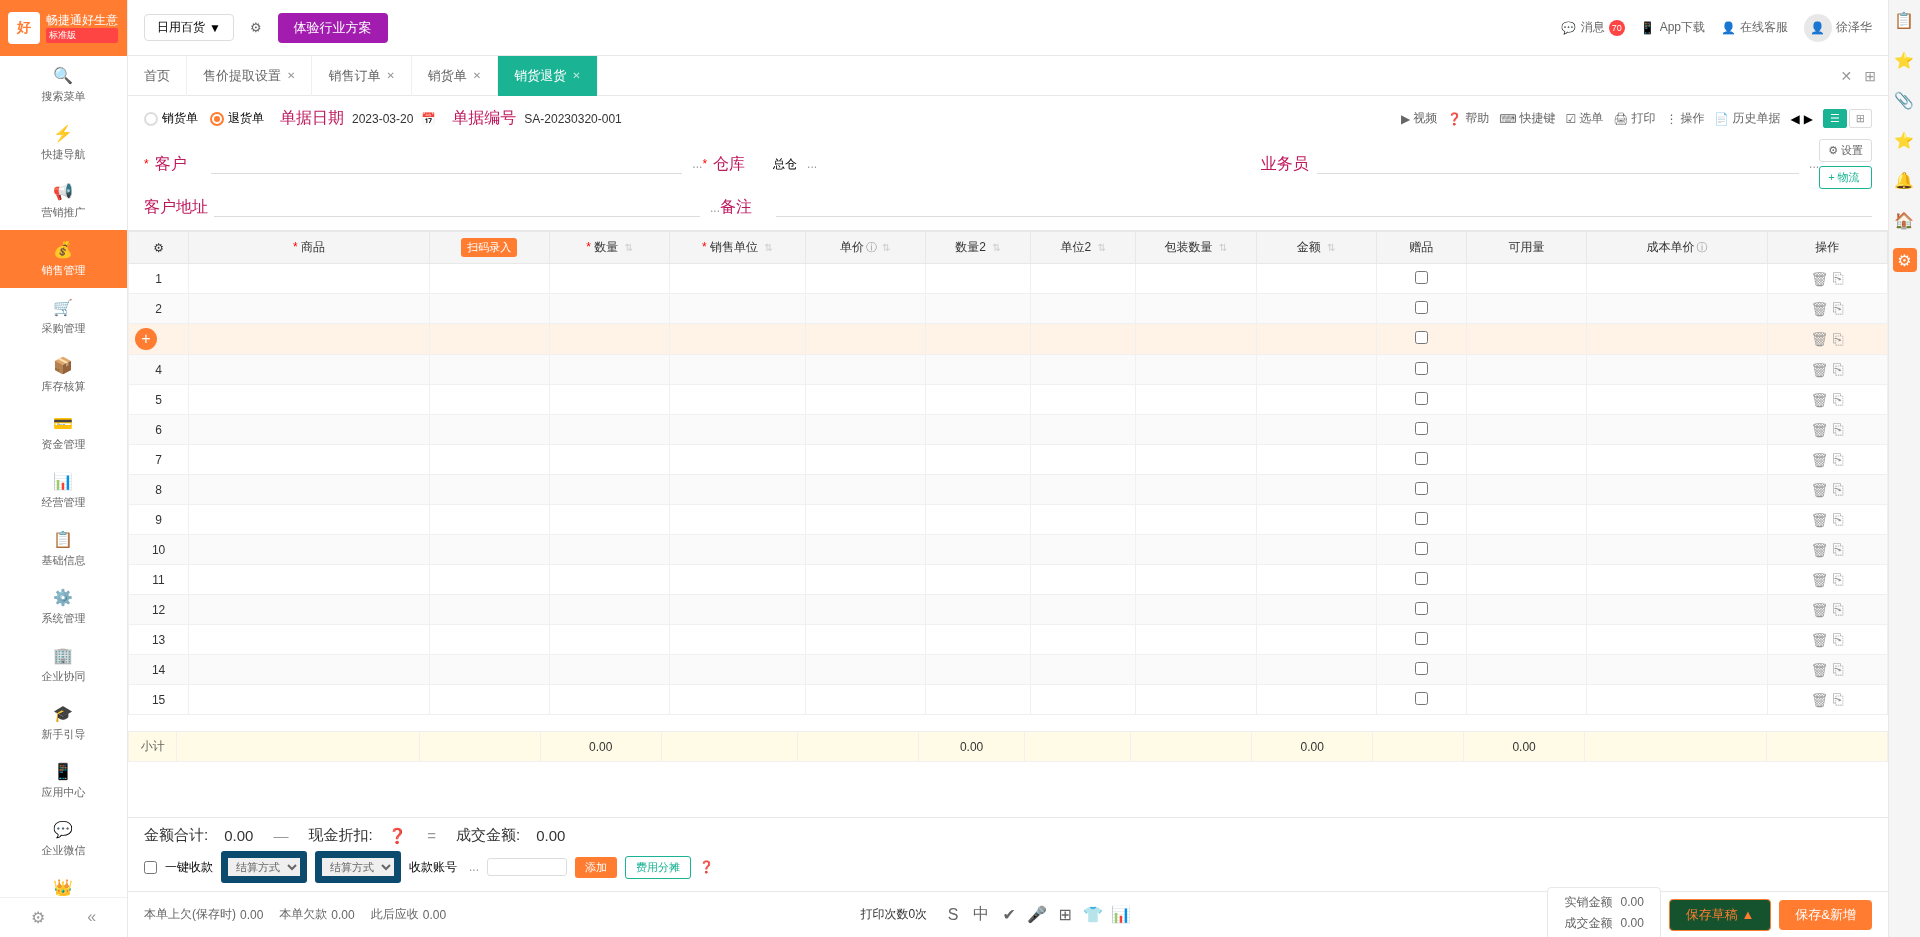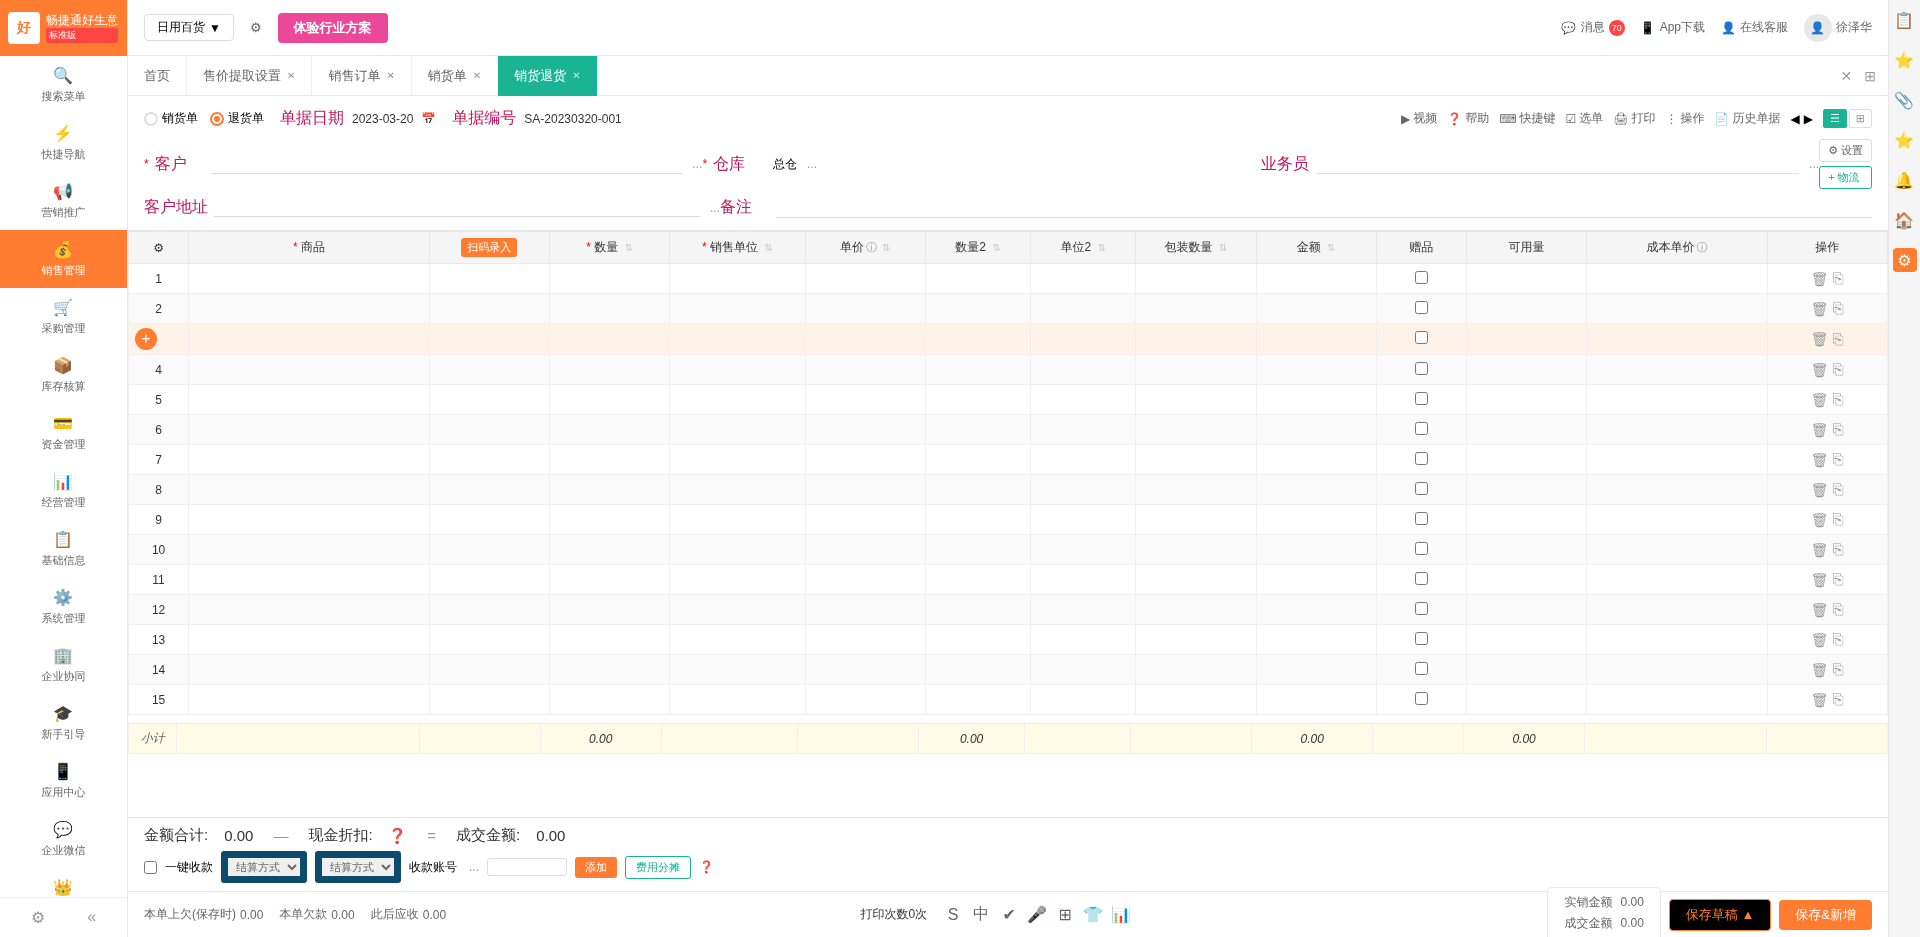--- a/index.html
+++ b/index.html
@@ -23,21 +23,21 @@
 
     
     .topbar { height: 56px; background: #fff; display: flex; align-items: center; padding: 0 16px; border-bottom: 1px solid #e8e8e8; gap: 16px; }
     .topbar-left { display: flex; align-items: center; gap: 8px; flex: 1; }
     .topbar-nav-item { display: flex; align-items: center; gap: 4px; color: #666; cursor: pointer; font-size: 13px; padding: 4px 8px; }
     .topbar-right { display: flex; align-items: center; gap: 16px; }
     .topbar-right-item { display: flex; align-items: center; gap: 4px; cursor: pointer; color: #666; font-size: 12px; }
     .badge { background: #ff4444; color: #fff; border-radius: 50%; width: 16px; height: 16px; display: flex; align-items: center; justify-content: center; font-size: 9px; }
     .topbar-avatar { width: 28px; height: 28px; background: #e8e8e8; border-radius: 50%; display: flex; align-items: center; justify-content: center; color: #999; }
     .daily-btn { background: #fff; border: 1px solid #ddd; border-radius: 4px; padding: 4px 12px; display: flex; align-items: center; gap: 4px; cursor: pointer; font-size: 12px; }
-    .experience-btn { background: #ec4899; color: #fff; border: none; border-radius: 4px; padding: 6px 16px; cursor: pointer; font-size: 13px; font-weight: bold; }
+    .experience-btn { background: #a21caf; color: #fff; border: none; border-radius: 4px; padding: 6px 16px; cursor: pointer; font-size: 13px; }
 
     
     .tabbar { height: 40px; background: #fff; display: flex; align-items: center; border-bottom: 1px solid #e8e8e8; padding: 0; }
     .tab { display: flex; align-items: center; gap: 6px; padding: 0 16px; height: 40px; cursor: pointer; color: #666; border-right: 1px solid #f0f0f0; font-size: 13px; white-space: nowrap; }
     .tab.active { background: #1ab394; color: #fff; }
     .tab .close-icon { font-size: 10px; opacity: 0.7; }
     .tab.active .close-icon { color: #fff; }
     .tabbar-actions { margin-left: auto; display: flex; align-items: center; gap: 4px; padding-right: 8px; }
     .tabbar-action-btn { cursor: pointer; color: #999; padding: 4px; font-size: 14px; }
 
@@ -85,21 +85,21 @@
     .payment-input { border: 1px solid #ddd; border-radius: 3px; padding: 2px 6px; font-size: 11px; width: 80px; }
     .add-btn { background: #ff7c31; color: #fff; border: none; border-radius: 3px; padding: 3px 10px; cursor: pointer; font-size: 11px; }
     .split-btn { background: #fff; border: 1px solid #1ab394; color: #1ab394; border-radius: 3px; padding: 3px 10px; cursor: pointer; font-size: 11px; }
     .help-icon { color: #999; cursor: pointer; }
 
     
     .footer-bar { height: 46px; background: #fff; border-top: 1px solid #e8e8e8; display: flex; align-items: center; padding: 0 16px; gap: 16px; font-size: 12px; color: #333; }
     .footer-info { display: flex; align-items: center; gap: 4px; color: #666; }
     .footer-tools { display: flex; align-items: center; gap: 6px; margin-left: auto; }
     .footer-icon-btn { width: 24px; height: 24px; display: flex; align-items: center; justify-content: center; cursor: pointer; color: #666; font-size: 16px; }
-    .save-draft-btn { background: #000000; border: 1px solid #ff7c31; color: #ff7c31; border-radius: 4px; padding: 6px 16px; cursor: pointer; font-size: 13px; }
+    .save-draft-btn { background: #14532d; border: 1px solid #ff7c31; color: #ff7c31; border-radius: 4px; padding: 6px 16px; cursor: pointer; font-size: 13px; }
     .save-new-btn { background: #ff7c31; color: #fff; border: none; border-radius: 4px; padding: 6px 16px; cursor: pointer; font-size: 13px; }
     .summary-row { display: flex; align-items: center; justify-content: space-between; gap: 8px; margin-bottom: 4px; }
 
     
     .right-icons-panel { width: 32px; background: #f5f5f5; border-left: 1px solid #e8e8e8; display: flex; flex-direction: column; align-items: center; padding: 8px 0; gap: 16px; }
     .right-icon-item { cursor: pointer; color: #999; font-size: 16px; display: flex; align-items: center; justify-content: center; width: 24px; height: 24px; }
     .right-icon-item.active { color: #ff7c31; background: #fff3e8; border-radius: 4px; }
 
     .settings-btn { background: #fff; border: 1px solid #ddd; border-radius: 3px; padding: 3px 8px; cursor: pointer; font-size: 11px; color: #666; display: flex; align-items: center; gap: 3px; }
     .logistics-btn { background: #fff; border: 1px solid #1ab394; border-radius: 3px; padding: 3px 8px; cursor: pointer; font-size: 11px; color: #1ab394; display: flex; align-items: center; gap: 3px; }
@@ -338,21 +338,21 @@
           </button>
         </div>
       </div>
 
       <div style="display:flex; align-items:center; gap:0;">
         <div style="display:flex; align-items:center; gap:6px; flex:1;">
           <span class="field-label">客户地址</span>
           <input class="field-input" style="width: 280px;">
           <span class="field-dots">...</span>
         </div>
-        <div style="display:flex; gap:6px; flex:2;">
+        <div style="display:flex; align-items:center; gap:6px; flex:2;">
           <span class="field-label">备注</span>
           <input class="field-input" style="width: 500px;">
         </div>
       </div>
     </div>
 
     <div class="table-wrapper">
       <table class="data-table">
         <thead>
           <tr>
@@ -726,21 +726,21 @@
         <div class="row-action">
           <button class="row-btn">🗑</button>
           <button class="row-btn">⎘</button>
         </div>
       </td>
     </tr>
           </tbody>
 
       </table>
 
-      <table class="data-table" style="width:100%; margin-top:8px;font-style:italic;">
+      <table class="data-table" style="width:100%; margin-top:16px;">
         <tbody>
             <tr class="subtotal-row">
           <td style="width:32px; text-align:center; color:#666;">小计</td>
           <td style="width:160px;"></td>
           <td style="width:80px;"></td>
           <td style="width:80px; text-align:center;">0.00</td>
           <td style="width:90px;"></td>
           <td style="width:80px;"></td>
           <td style="width:70px; text-align:center;">0.00</td>
           <td style="width:70px;"></td>

